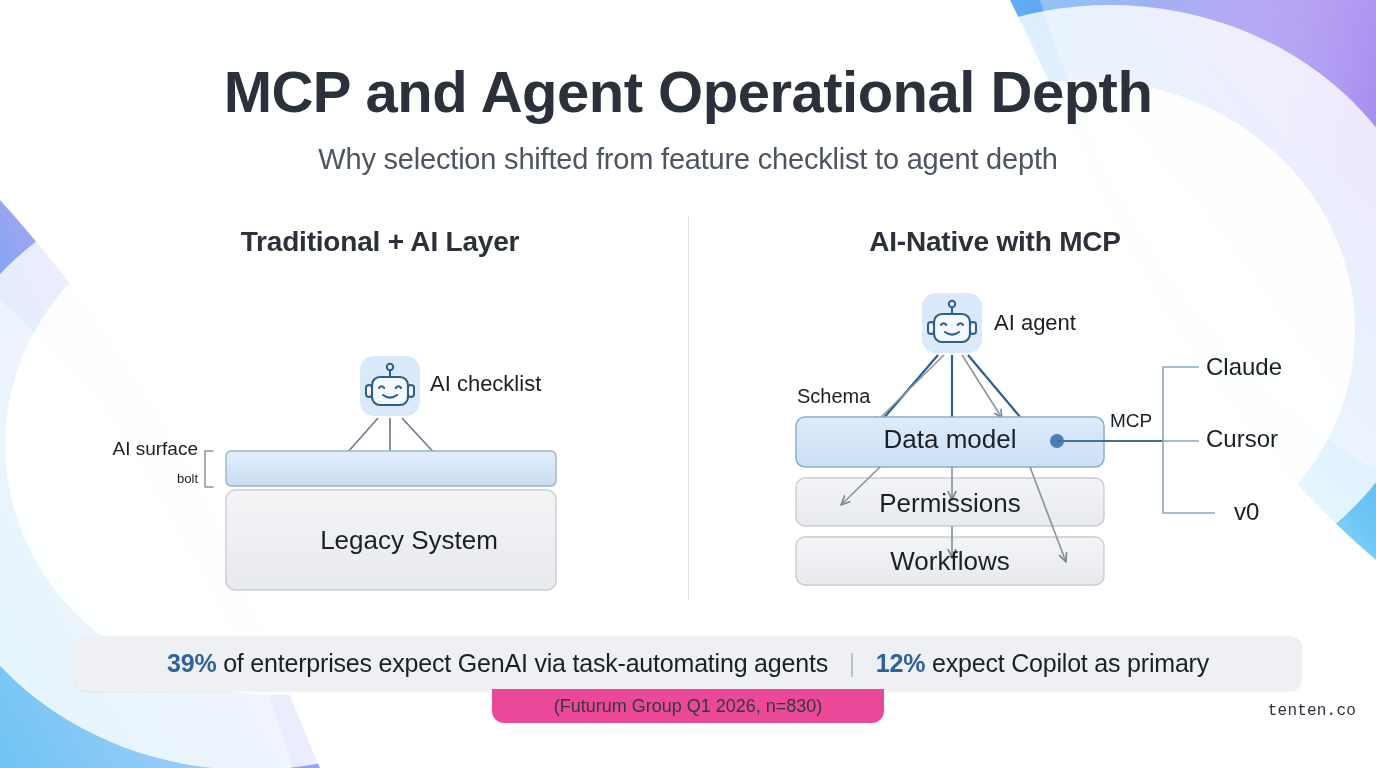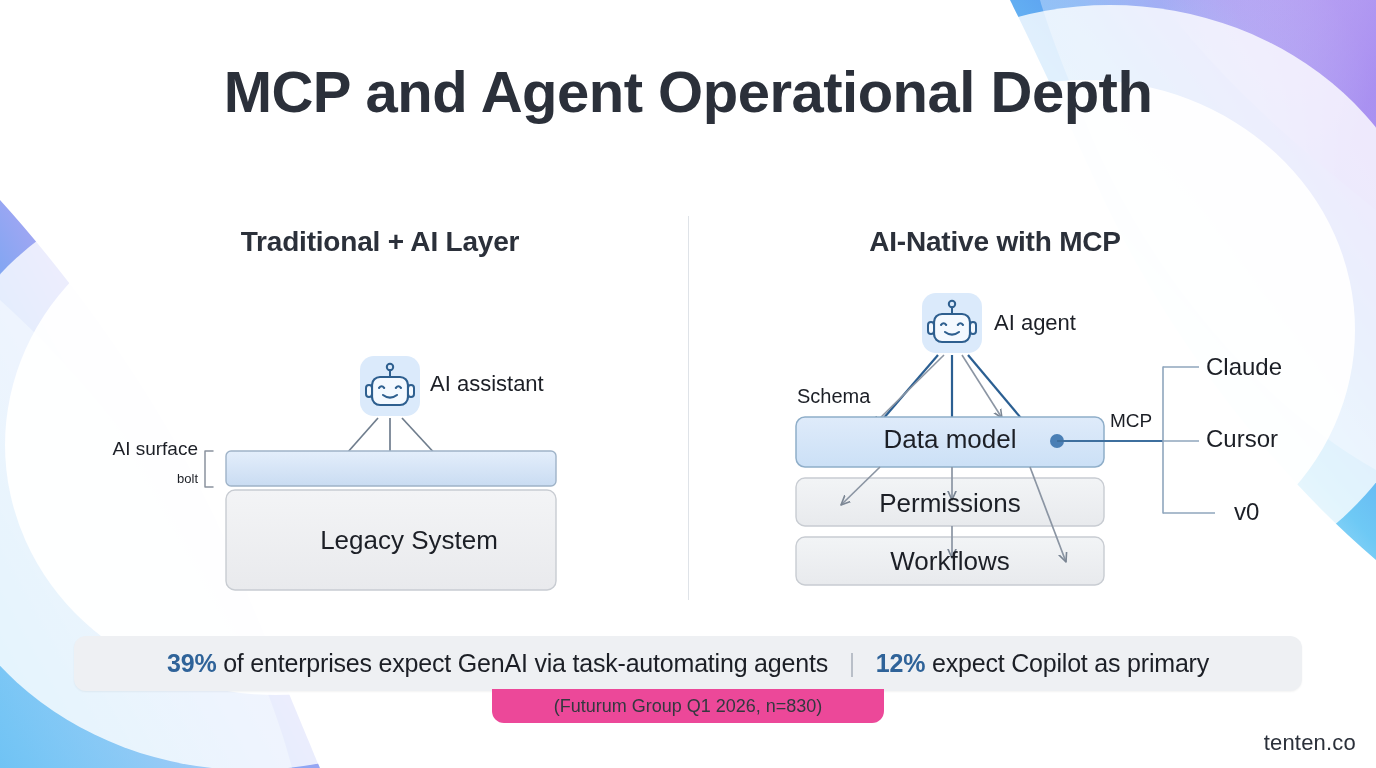--- a/index.html
+++ b/index.html
@@ -75,22 +75,22 @@
   .stat-sep { color: #b9bfc8; margin: 0 14px; font-weight: 300; }
 
   .source-chip {
     position: absolute; left: 492px; top: 689px; width: 392px; height: 34px;
     background: #ec4899; border-radius: 0 0 12px 12px; z-index: 3;
     display: flex; align-items: center; justify-content: center;
   }
   .source-text { font-size: 18px; color: #33383f; }
 
   .footer-mark {
-    position: absolute; right: 20px; top: 730px; z-index: 3;
-    font-size: 22px; color: #2b303a; letter-spacing: 0.2px;
+    position: absolute; right: 20px; top: 702px; z-index: 3;
+    font-size: 16px; color: #2b303a; letter-spacing: 0.2px; font-family: Liberation Mono, monospace;
   }
 </style>
 </head>
 <body>
 
 <svg id="deco" width="1376" height="768" viewBox="0 0 1376 768">
   <defs>
     <linearGradient id="gTR" x1="0.1" y1="1" x2="0.85" y2="0">
       <stop offset="0%" stop-color="#ffffff"></stop>
       <stop offset="22%" stop-color="#e6f4fd"></stop>
@@ -132,20 +132,21 @@
 
   <path d="M0,768 L0,200 C90,300 190,440 250,600 C300,720 320,768 320,768 Z" fill="url(#gBL)"></path>
   <path d="M0,768 L0,300 C110,400 200,520 255,660 C285,735 292,768 292,768 Z" fill="url(#gBL2)" opacity="0.8"></path>
 
   <ellipse cx="250" cy="470" rx="330" ry="300" fill="#ffffff" opacity="0.80"></ellipse>
   <ellipse cx="275" cy="445" rx="270" ry="250" fill="#ffffff" opacity="0.92"></ellipse>
 </svg>
 
 <div class="header">
   <div class="title">MCP and Agent Operational Depth</div>
+  <div class="subtitle">Why selection shifted from feature checklist to agent depth</div>
 </div>
 
 <div class="panel-head" id="head-left">Traditional + AI Layer</div>
 <div class="panel-head" id="head-right">AI-Native with MCP</div>
 <div class="divider"></div>
 
 <svg id="stage" width="1376" height="768" viewBox="0 0 1376 768">
   <defs>
     <marker id="arrDark" viewBox="0 0 10 10" refX="9" refY="5" markerWidth="6" markerHeight="6" orient="auto-start-reverse">
       <path d="M0,1 L9,5 L0,9" fill="none" stroke="#2b5f92" stroke-width="1.6" stroke-linecap="round" stroke-linejoin="round"></path>
@@ -228,21 +229,21 @@
 
     <circle cx="1057" cy="441" r="7" fill="#4a7fb5"></circle>
     <line x1="1057" y1="441" x2="1163" y2="441" stroke="#3e6f9e" stroke-width="1.8"></line>
     <path d="M1163,367 L1163,513" fill="none" stroke="#8fa6bd" stroke-width="1.6" stroke-linecap="round"></path>
     <line x1="1163" y1="367" x2="1199" y2="367" stroke="#8fa6bd" stroke-width="1.6"></line>
     <line x1="1163" y1="441" x2="1199" y2="441" stroke="#8fa6bd" stroke-width="1.6"></line>
     <line x1="1163" y1="513" x2="1215" y2="513" stroke="#8fa6bd" stroke-width="1.6"></line>
   </g>
 </svg>
 
-<div class="dlabel" id="lbl-ai-assistant">AI assistant</div>
+<div class="dlabel" id="lbl-ai-assistant">AI checklist</div>
 <div class="dlabel" id="lbl-ai-surface">AI surface</div>
 <div class="dlabel" id="lbl-bolt">bolt</div>
 <div class="dlabel" id="lbl-legacy">Legacy System</div>
 
 <div class="dlabel" id="lbl-ai-agent">AI agent</div>
 <div class="dlabel" id="lbl-schema">Schema</div>
 <div class="dlabel" id="lbl-mcp">MCP</div>
 <div class="dlabel" id="lbl-data-model">Data model</div>
 <div class="dlabel" id="lbl-permissions">Permissions</div>
 <div class="dlabel" id="lbl-workflows">Workflows</div>

